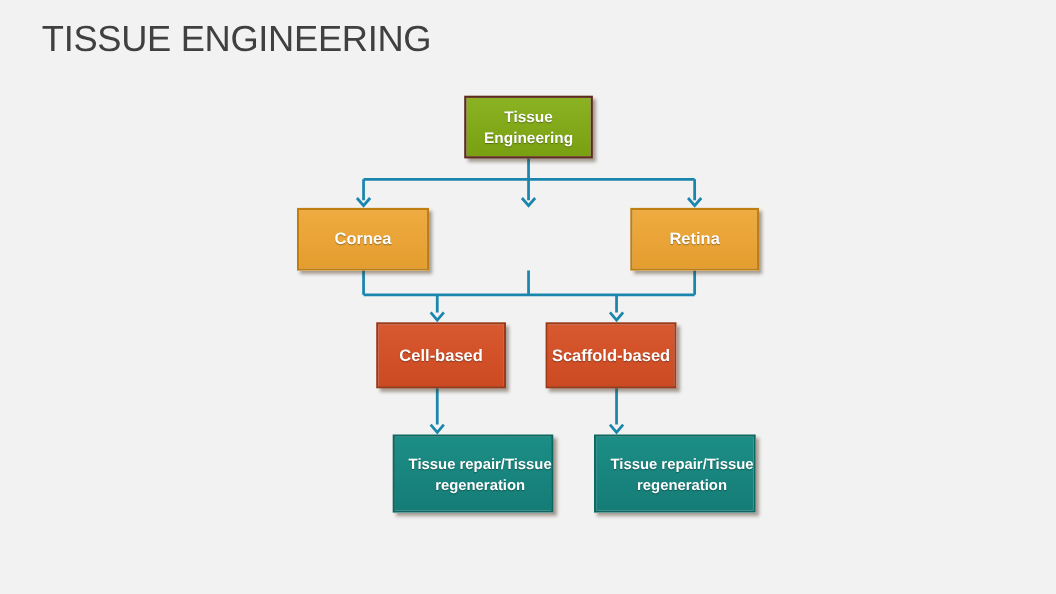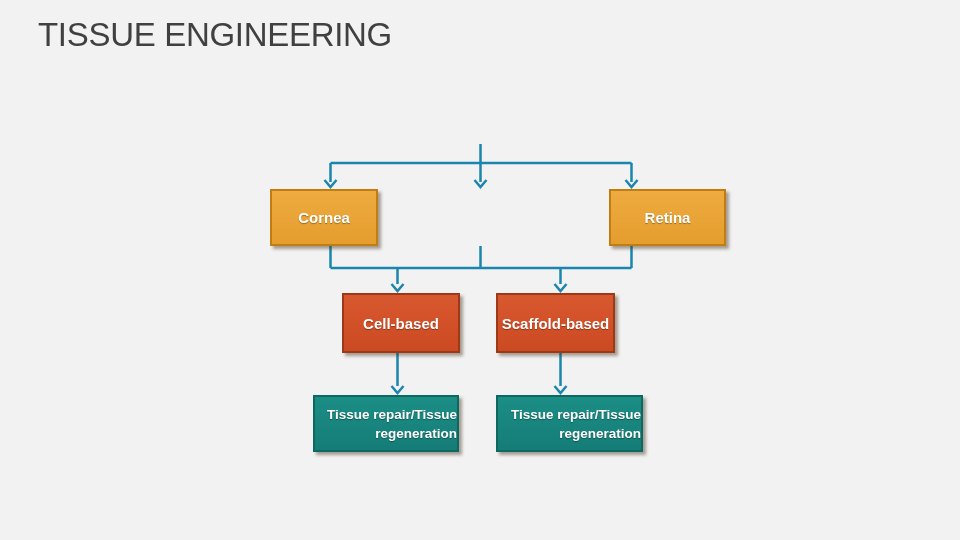--- a/index.html
+++ b/index.html
@@ -35,40 +35,41 @@
     background:linear-gradient(#8ab222, #79a011);
     border:2px solid #5e2c1c;
     font-size:14px; line-height:19px;
   }
   .row2 {
     top:189px; width:117px; height:57px;
     background:linear-gradient(#efab40, #e49d2e);
     border:2px solid #c07d10;
     font-size:15px;
   }
-  .node-cornea { left:270px; width:108px; }
+  .node-cornea { left:270px; width:120px; }
   .node-lens   { left:422px; }
-  .node-retina { left:573px;margin-left:36px; }
+  .node-retina { left:573px; }
 
   .row3 {
     top:293px; width:118px; height:60px;
     background:linear-gradient(#d8582f, #cc4a22);
     border:2px solid #9d3917;
     font-size:15px;
   }
   .node-cell     { left:342px; }
   .node-scaffold { left:496px; width:119px; }
 
   .row4 {
-    top:395px; width:146px; height:57px;
+    top:395px; width:146px; height:71px;
     background:linear-gradient(#1b8e86, #157c76);
     border:2px solid #0d6862;
     font-size:13.5px; line-height:19px;
-    align-items:flex-end; text-align:left;
+    align-items:center; text-align:left;
     padding-left:13px;
+    margin-left:44px;
   }
   .node-repair-left  { left:313px; }
   .node-repair-right { left:496px; width:147px; }
 </style>
 </head>
 <body>
 
 <div class="slide">
 
   <div class="slide-title">TISSUE ENGINEERING</div>
@@ -88,20 +89,24 @@
       <path d="M554.5,284 L560.5,291 L566.5,284"></path>
     </g>
 
     <g>
       <path d="M397.5,353 V386 M560.5,353 V386"></path>
       <path d="M391.5,386 L397.5,393 L403.5,386"></path>
       <path d="M554.5,386 L560.5,393 L566.5,386"></path>
     </g>
   </svg>
 
+  <div class="node node-root">
+    <div class="line">Tissue</div>
+    <div class="line">Engineering</div>
+  </div>
 
   <div class="node row2 node-cornea">
     <div class="line">Cornea</div>
   </div>
   <div class="node row2 node-retina">
     <div class="line">Retina</div>
   </div>
 
   <div class="node row3 node-cell">
     <div class="line">Cell-based</div>

